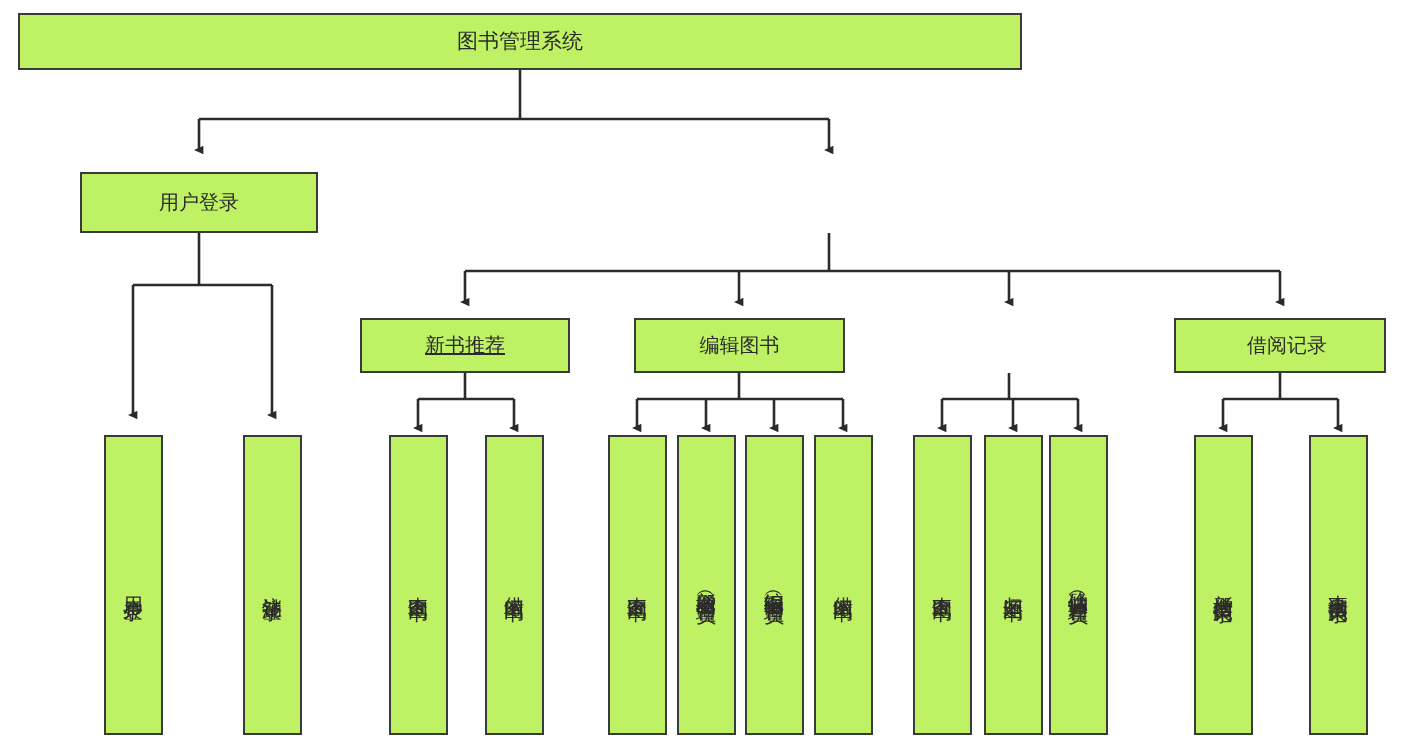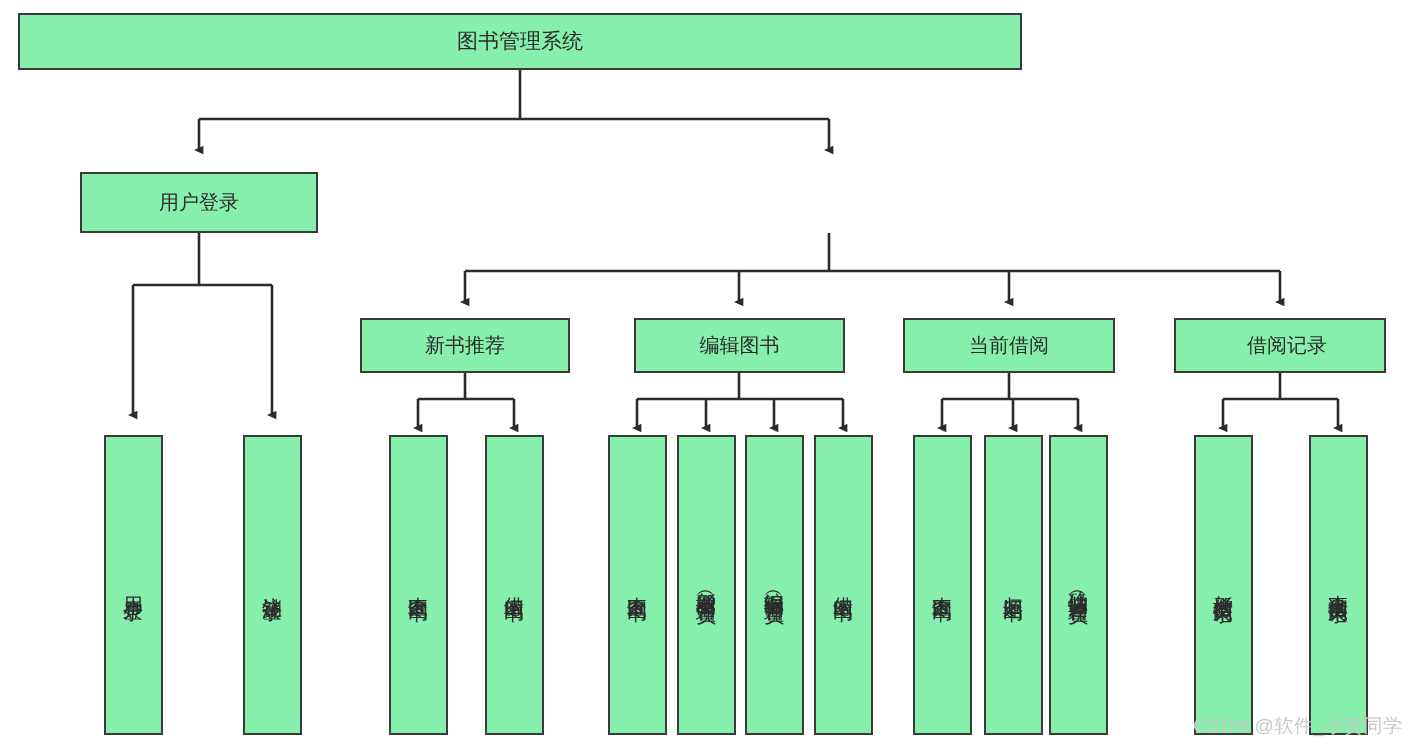--- a/index.html
+++ b/index.html
@@ -22,21 +22,21 @@
     left: 0;
     top: 0;
     width: 1405px;
     height: 747px;
     pointer-events: none;
   }
   .node {
     position: absolute;
     box-sizing: border-box;
     border: 2px solid #3a3a3a;
-    background: #86efac;
+    background: #bef264;
     color: #2b2b2b;
     display: flex;
     align-items: center;
     justify-content: center;
     text-align: center;
     line-height: 1.05;
   }
   .node.root {
     font-size: 21px;
   }
@@ -119,28 +119,25 @@
   </svg>
 
   <div class="node root" style="left:18px; top:13px; width:1004px; height:57px;">
     <span>图书管理系统</span>
   </div>
 
   <div class="node branch" style="left:80px; top:172px; width:238px; height:61px;">
     <span>用户登录</span>
   </div>
 
-  <div class="node branch" style="left:360px; top:318px; width:210px; height:55px;">
+  <div class="node branch" style="left:360px; top:318px; width:210px; height:55px;text-decoration:underline;">
     <span>新书推荐</span>
   </div>
   <div class="node branch" style="left:634px; top:318px; width:211px; height:55px;">
     <span>编辑图书</span>
-  </div>
-  <div class="node branch" style="left:903px; top:318px; width:212px; height:55px;">
-    <span>当前借阅</span>
   </div>
   <div class="node branch" style="left:1174px; top:318px; width:212px; height:55px;padding-left:14px;">
     <span>借阅记录</span>
   </div>
 
   <div class="node leaf" style="left:104px; top:435px; width:59px; height:300px;">
     <span class="vtext">用户登录</span>
   </div>
   <div class="node leaf" style="left:243px; top:435px; width:59px; height:300px;">
     <span class="vtext">注销登录</span>
@@ -176,15 +173,14 @@
     <span class="vtext">确认归还（管理员）</span>
   </div>
 
   <div class="node leaf" style="left:1194px; top:435px; width:59px; height:300px;">
     <span class="vtext">新增借阅记录</span>
   </div>
   <div class="node leaf" style="left:1309px; top:435px; width:59px; height:300px;">
     <span class="vtext">查询借阅记录</span>
   </div>
 
-  <div class="watermark" style="left:1193px; top:713px;">CSDN @软件_小贺同学</div>
 
 </div>
 
 </body></html>

